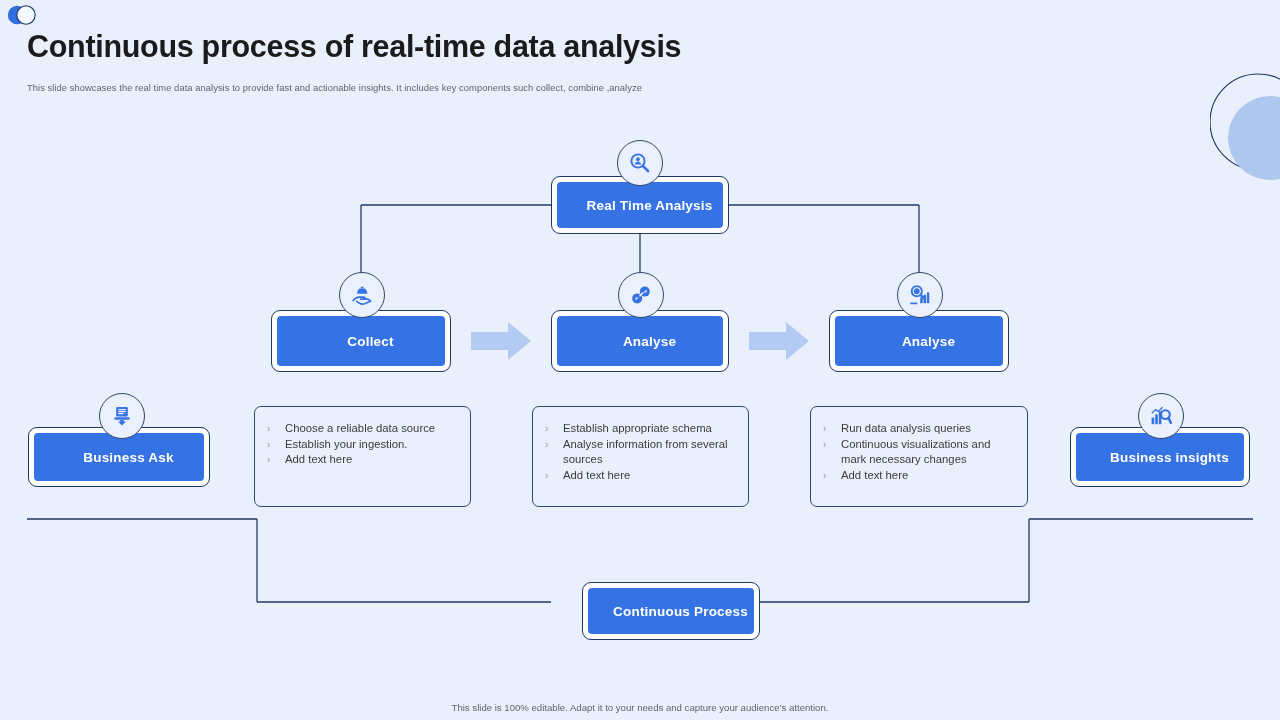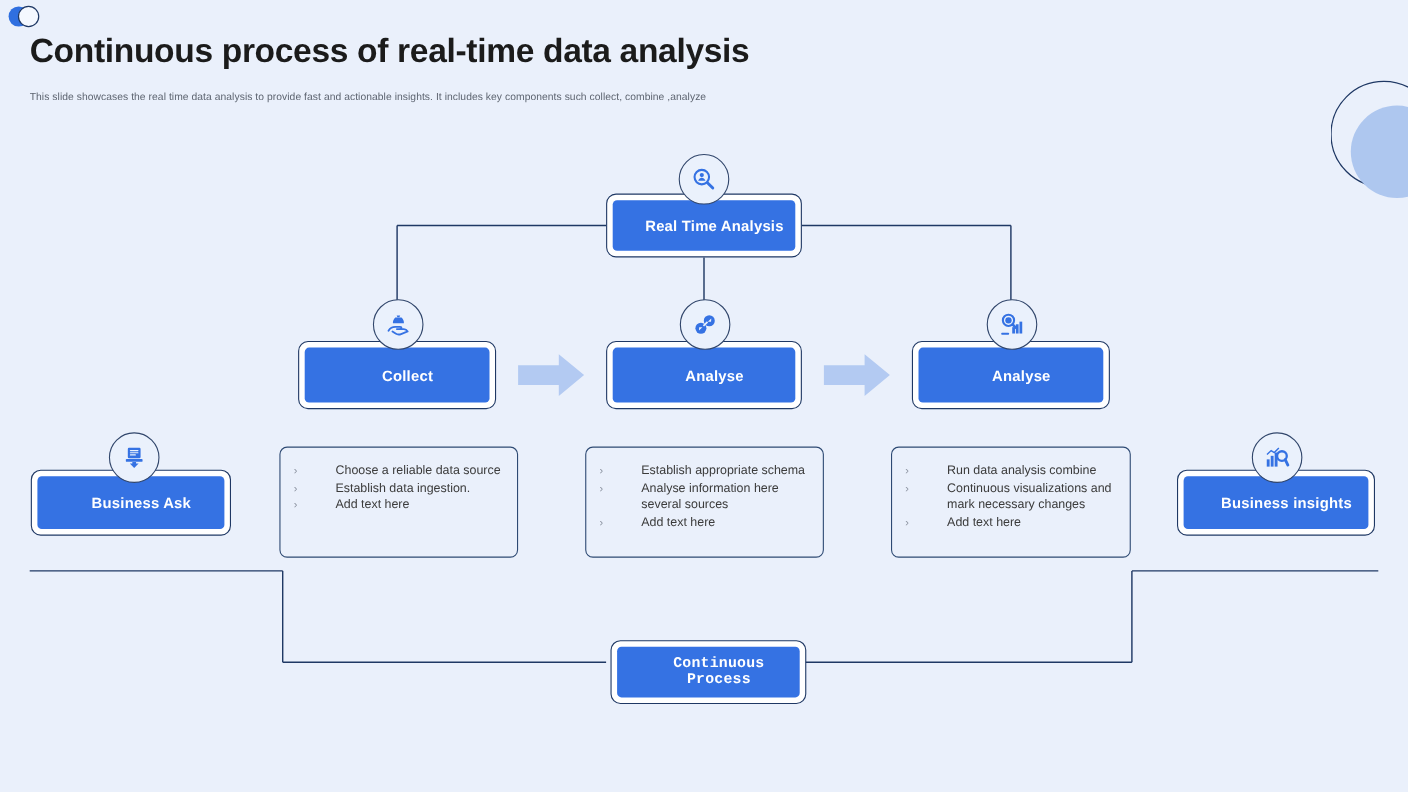--- a/index.html
+++ b/index.html
@@ -56,21 +56,21 @@
 
   #n-rta      { left: 551px; top: 176px; width: 178px; height: 58px; }
   #n-rta .node-inner { font-size: 13.5px; }
   #n-collect  { left: 271px; top: 310px; width: 180px; height: 62px; align-items: center; }
   #n-combine  { left: 551px; top: 310px; width: 178px; height: 62px; }
   #n-analyse  { left: 829px; top: 310px; width: 180px; height: 62px; }
   #n-collect .node-inner, #n-combine .node-inner, #n-analyse .node-inner { font-size: 13.5px; }
   #n-ask      { left: 28px; top: 427px; width: 182px; height: 60px; }
   #n-insights { left: 1070px; top: 427px; width: 180px; height: 60px; }
   #n-ask .node-inner, #n-insights .node-inner { font-size: 13.5px; }
-  #n-process  { left: 555px; top: 582px; width: 178px; height: 58px; font-family: Liberation Mono, monospace; }
+  #n-process  { left: 582px; top: 582px; width: 178px; height: 58px; }
   #n-process .node-inner { font-size: 13.5px; }
 
   
   .badge {
     position: absolute;
     width: 46px; height: 46px;
     border-radius: 50%;
     background: #eaf1fc;
     border: 1.3px solid #31466b;
     display: flex; align-items: center; justify-content: center;
@@ -101,21 +101,21 @@
   .bullets li {
     display: flex; align-items: flex-start;
     font-size: 11.3px; color: #3b3b3b; line-height: 15.6px;
     margin-bottom: 0px;
   }
   .bullets li .chev {
     flex: 0 0 auto;
     width: 18px;
     color: #8c93a0; font-size: 10px; line-height: 15.6px;
   }
-  .bullets li .btxt { flex: 1 1 auto; margin-left: 20px; }
+  .bullets li .btxt { flex: 1 1 auto; }
 
   
   #footer {
     position: absolute; left: 0; right: 0; top: 702px;
     text-align: center; font-size: 9.6px; color: #5d6470;
   }
 </style>
 </head>
 <body>
 
@@ -255,57 +255,58 @@
   </div>
 
   <div class="card" id="c-collect">
     <ul class="bullets">
       <li>
         <span class="chev">›</span>
         <span class="btxt">Choose a reliable  data source</span>
       </li>
       <li>
         <span class="chev">›</span>
-        <span class="btxt">Establish data  ingestion.</span>
+        <span class="btxt">Establish your  ingestion.</span>
       </li>
       <li>
         <span class="chev">›</span>
         <span class="btxt">Add text here</span>
       </li>
     </ul>
   </div>
 
   <div class="card" id="c-combine">
     <ul class="bullets">
       <li>
         <span class="chev">›</span>
         <span class="btxt">Establish appropriate  schema</span>
       </li>
       <li>
         <span class="chev">›</span>
-        <span class="btxt">Analyse information  here several  sources</span>
+        <span class="btxt">Analyse information  from several  sources</span>
       </li>
       <li>
         <span class="chev">›</span>
         <span class="btxt">Add text here</span>
       </li>
     </ul>
   </div>
 
   <div class="card" id="c-analyse">
     <ul class="bullets">
       <li>
         <span class="chev">›</span>
-        <span class="btxt">Run data analysis combine</span>
+        <span class="btxt">Run data analysis queries</span>
       </li>
       <li>
         <span class="chev">›</span>
         <span class="btxt">Continuous visualizations  and mark necessary changes</span>
       </li>
       <li>
         <span class="chev">›</span>
         <span class="btxt">Add text here</span>
       </li>
     </ul>
   </div>
 
+  <div id="footer">This slide is 100% editable. Adapt it to your needs and capture your audience’s attention.</div>
 
 </div>
 
 </body></html>

